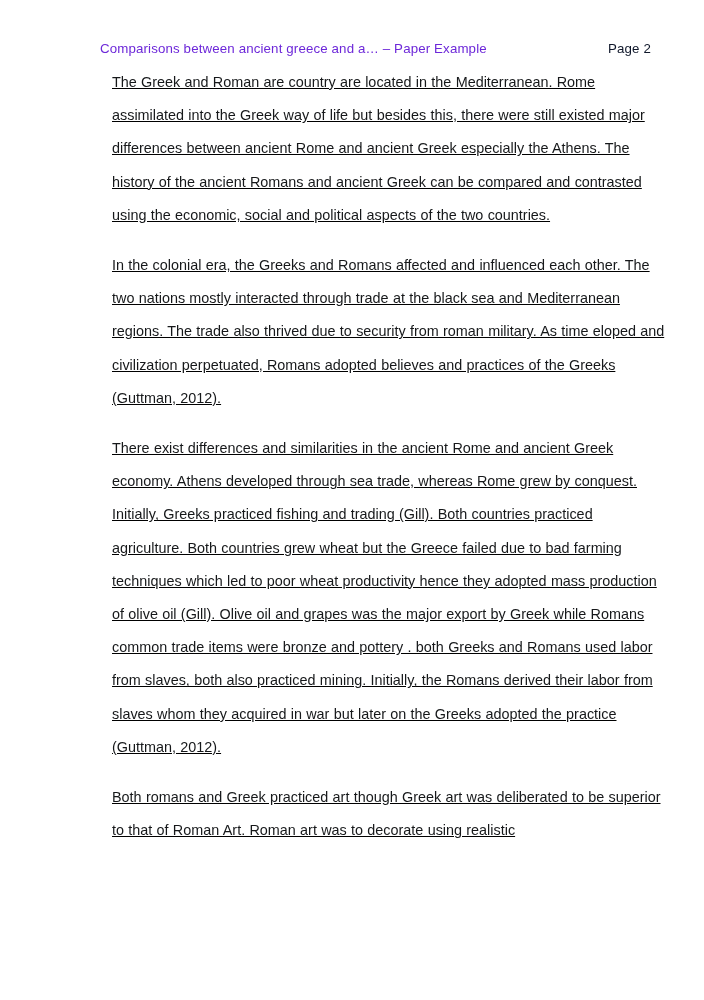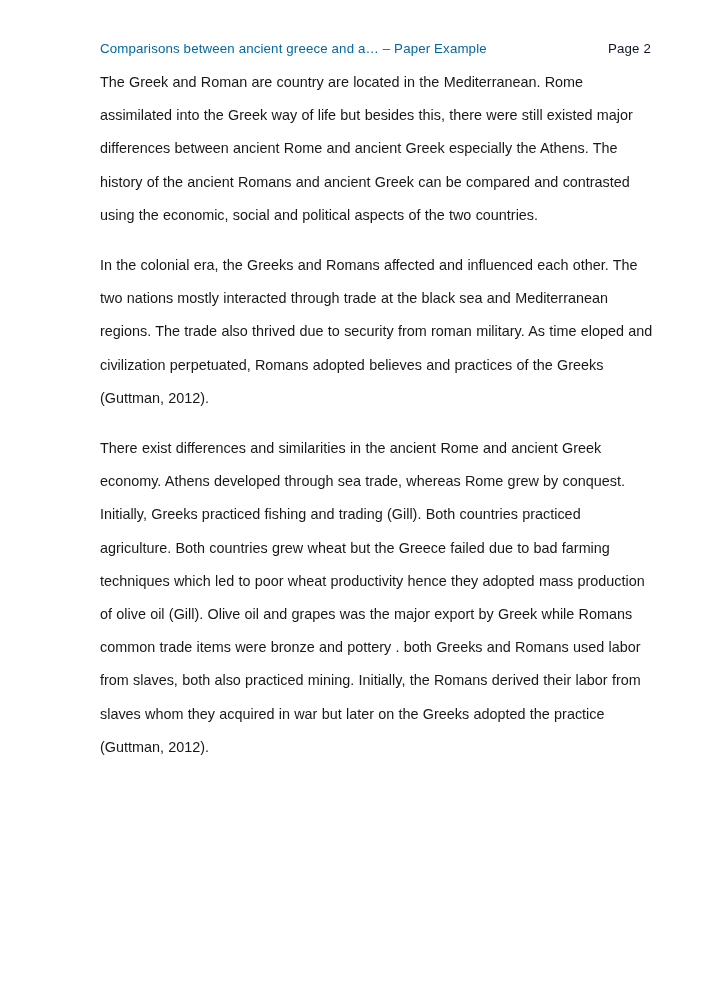--- a/index.html
+++ b/index.html
@@ -31,35 +31,36 @@
     display: flex;
     align-items: baseline;
     justify-content: space-between;
     font-size: 13.3px;
     line-height: 18px;
     color: #898989;
     letter-spacing: 0.01em;
     white-space: nowrap;
   }
   .doc-header-title {
-    color: #0369a1;
+    color: #6d28d9;
     overflow: hidden;
     text-overflow: ellipsis;
     max-width: 460px;
   }
   .doc-header-page {
     color: #0f172a;
     padding-right: 2px;
   }
   
   .doc-body {
     position: absolute;
-    left: 100px;
+    left: 112px;
     top: 66px;
     width: 553px;
+    text-decoration: underline;
   }
   .para {
     margin: 0 0 17px 0;
     font-size: 14.4px;
     line-height: 33.2px;
     color: #16181a;
     text-align: left;
     word-spacing: 0.02em;
   }
   .para:last-of-type {
@@ -89,16 +90,17 @@
 
   <div class="doc-header">
     <span class="doc-header-title">Comparisons between ancient greece and a… – Paper Example</span>
     <span class="doc-header-page">Page 2</span>
   </div>
 
   <div class="doc-body">
     <p class="para">The Greek and Roman are country are located in the Mediterranean. Rome assimilated into the Greek way of life but besides this, there were still existed major differences between ancient Rome and ancient Greek especially the Athens. The history of the ancient Romans and ancient Greek can be compared and contrasted using the economic, social and political aspects of the two countries.</p>
     <p class="para">In the colonial era, the Greeks and Romans affected and influenced each other. The two nations mostly interacted through trade at the black sea and Mediterranean regions. The trade also thrived due to security from roman military. As time eloped and civilization perpetuated, Romans adopted believes and practices of the Greeks (Guttman, 2012).</p>
     <p class="para">There exist differences and similarities in the ancient Rome and ancient Greek economy. Athens developed through sea trade, whereas Rome grew by conquest. Initially, Greeks practiced fishing and trading (Gill). Both countries practiced agriculture. Both countries grew wheat but the Greece failed due to bad farming techniques which led to poor wheat productivity hence they adopted mass production of olive oil (Gill). Olive oil and grapes was the major export by Greek while Romans common trade items were bronze and pottery . both Greeks and Romans used labor from slaves, both also practiced mining. Initially, the Romans derived their labor from slaves whom they acquired in war but later on the Greeks adopted the practice (Guttman, 2012).</p>
+    <p class="para">Both romans and Greek practiced art though Greek art was deliberated to be superior to that of Roman Art. Roman art was to decorate using realistic</p>
   </div>
 
 
 </div>
 
 </body></html>

